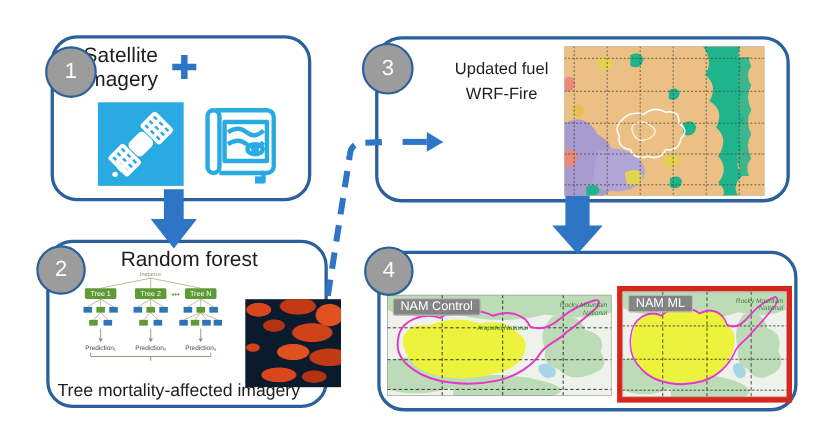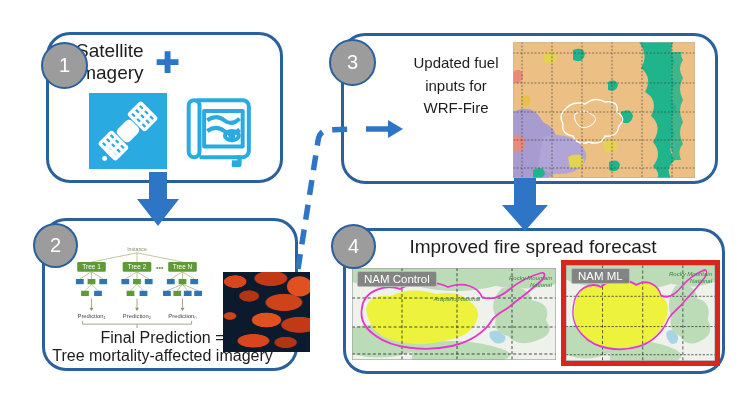--- a/index.html
+++ b/index.html
@@ -82,20 +82,21 @@
         <circle cx="33" cy="28" r="1" fill="#29abe2"></circle>
         <rect x="33" y="44" width="5" height="4" fill="#29abe2" stroke="none"></rect>
       </g>
     </svg>
   </div>
 
   <div class="box" style="left:42px;top:218px;width:250px;height:147px;"></div>
   <div class="badge-circle" style="left:33px;top:223px;width:41px;height:41px;">
     <span>2</span>
   </div>
+  <div class="txt rf-title center" style="left:92px;top:226px;width:160px;">Random forest</div>
 
   <div class="txt" style="left:72px;top:245px;width:130px;height:85px;">
     <svg width="130" height="85" viewBox="0 0 200 130" preserveAspectRatio="none">
       <text x="100" y="9" font-size="8" fill="#8a8f6a" text-anchor="middle">Instance</text>
       <g stroke="#9aa86b" stroke-width="1">
         <line x1="100" y1="12" x2="30" y2="26"></line>
           <line x1="100" y1="12" x2="100" y2="26"></line>
           <line x1="100" y1="12" x2="170" y2="26"></line>
       </g>
       <g>
@@ -155,32 +156,30 @@
           <path d="M97,96 h6 l-3,5 z"></path>
           <path d="M167,96 h6 l-3,5 z"></path>
       </g>
       <text x="30" y="112" font-size="9" fill="#444" text-anchor="middle">Prediction₁</text>
       <text x="100" y="112" font-size="9" fill="#444" text-anchor="middle">Prediction₂</text>
       <text x="170" y="112" font-size="9" fill="#444" text-anchor="middle">Predictionₙ</text>
       <path d="M16,116 v5 H184 v-5 M100,121 v6" stroke="#8a8f6a" stroke-width="1.2" fill="none"></path>
     </svg>
   </div>
 
-  <div class="txt final-line center" style="left:60px;top:329px;width:205px;">Final Prediction =</div>
   <div class="txt final-line center" style="left:20px;top:347px;width:285px;z-index:2;">Tree mortality-affected imagery</div>
 
   <div class="mortality" style="left:223px;top:272px;width:87px;height:80px;"></div>
 
   <div class="box" style="left:341px;top:33px;width:371px;height:145px;"></div>
   <div class="badge-circle" style="left:329px;top:39px;">
     <span>3</span>
   </div>
   <div class="txt center" style="left:382px;top:52px;width:148px;font-size:15px;line-height:1.5;">
     <div>Updated fuel</div>
-    <div>inputs for</div>
     <div>WRF-Fire</div>
   </div>
 
   <div class="map-frame" style="left:513px;top:42px;width:182px;height:136px;">
     <svg width="182" height="136" viewBox="0 0 182 136">
       <rect width="182" height="136" fill="#ecc084"></rect>
       <path d="M0,70 Q20,60 30,80 Q50,90 40,110 Q55,125 35,136 L0,136 Z" fill="#a79bd0"></path>
       <path d="M30,95 Q55,88 70,105 Q80,120 60,130 Q40,136 25,125 Z" fill="#b0a5d6"></path>
       <path d="M0,30 q8,-6 10,4 q-2,10 -10,6 Z" fill="#e98a7a"></path>
       <path d="M0,95 q10,-4 12,6 q-2,12 -12,8 Z" fill="#e98a7a"></path>
@@ -213,21 +212,20 @@
         <line x1="0" y1="126" x2="182" y2="126"></line>
       </g>
       <rect width="182" height="136" fill="none" stroke="#b9b0a0" stroke-width="1"></rect>
     </svg>
   </div>
 
   <div class="box" style="left:343px;top:228px;width:376px;height:140px;"></div>
   <div class="badge-circle" style="left:331px;top:224px;width:41px;height:41px;">
     <span>4</span>
   </div>
-  <div class="txt center" style="left:388px;top:236px;width:290px;font-size:19px;">Improved fire spread forecast</div>
 
   <div class="map-frame" style="left:352px;top:268px;width:204px;height:112px;">
     <svg width="204" height="92" viewBox="0 0 204 92">
       <rect width="204" height="92" fill="#eef2ea"></rect>
       <g fill="#bcdcb8">
         <path d="M0,0 h204 v16 q-30,8 -60,2 q-40,10 -80,0 q-36,6 -64,-4 Z"></path>
         <path d="M150,20 q26,-4 30,12 q20,4 14,20 q10,14 -8,20 q-20,8 -30,-4 q-16,-4 -12,-18 q-8,-16 6,-30 Z"></path>
         <path d="M0,60 q30,-8 50,4 q30,10 10,20 q-30,10 -60,2 Z"></path>
         <path d="M60,78 q40,-10 80,0 q30,8 10,14 h-90 Z"></path>
       </g>

